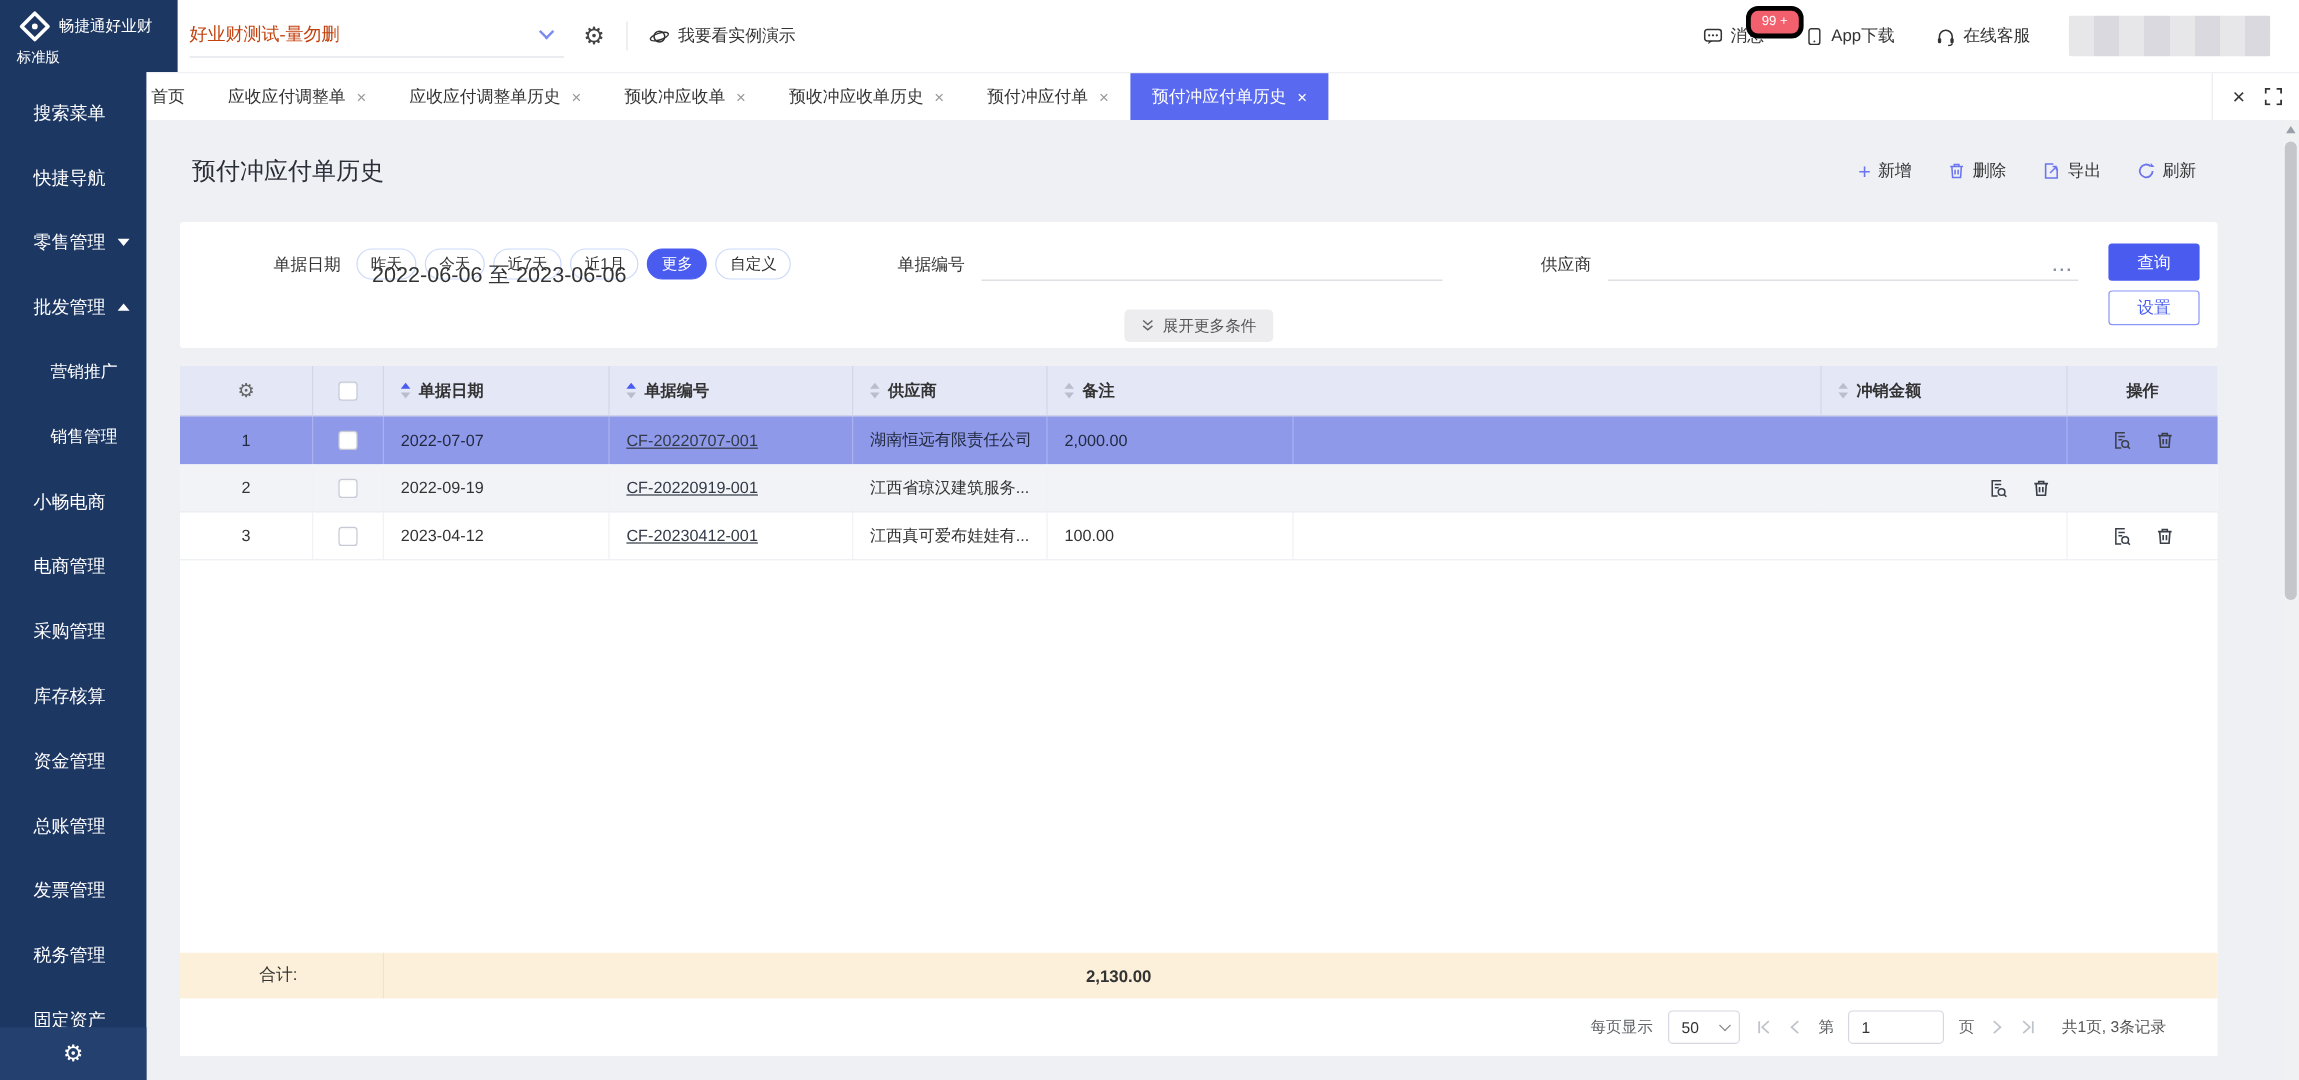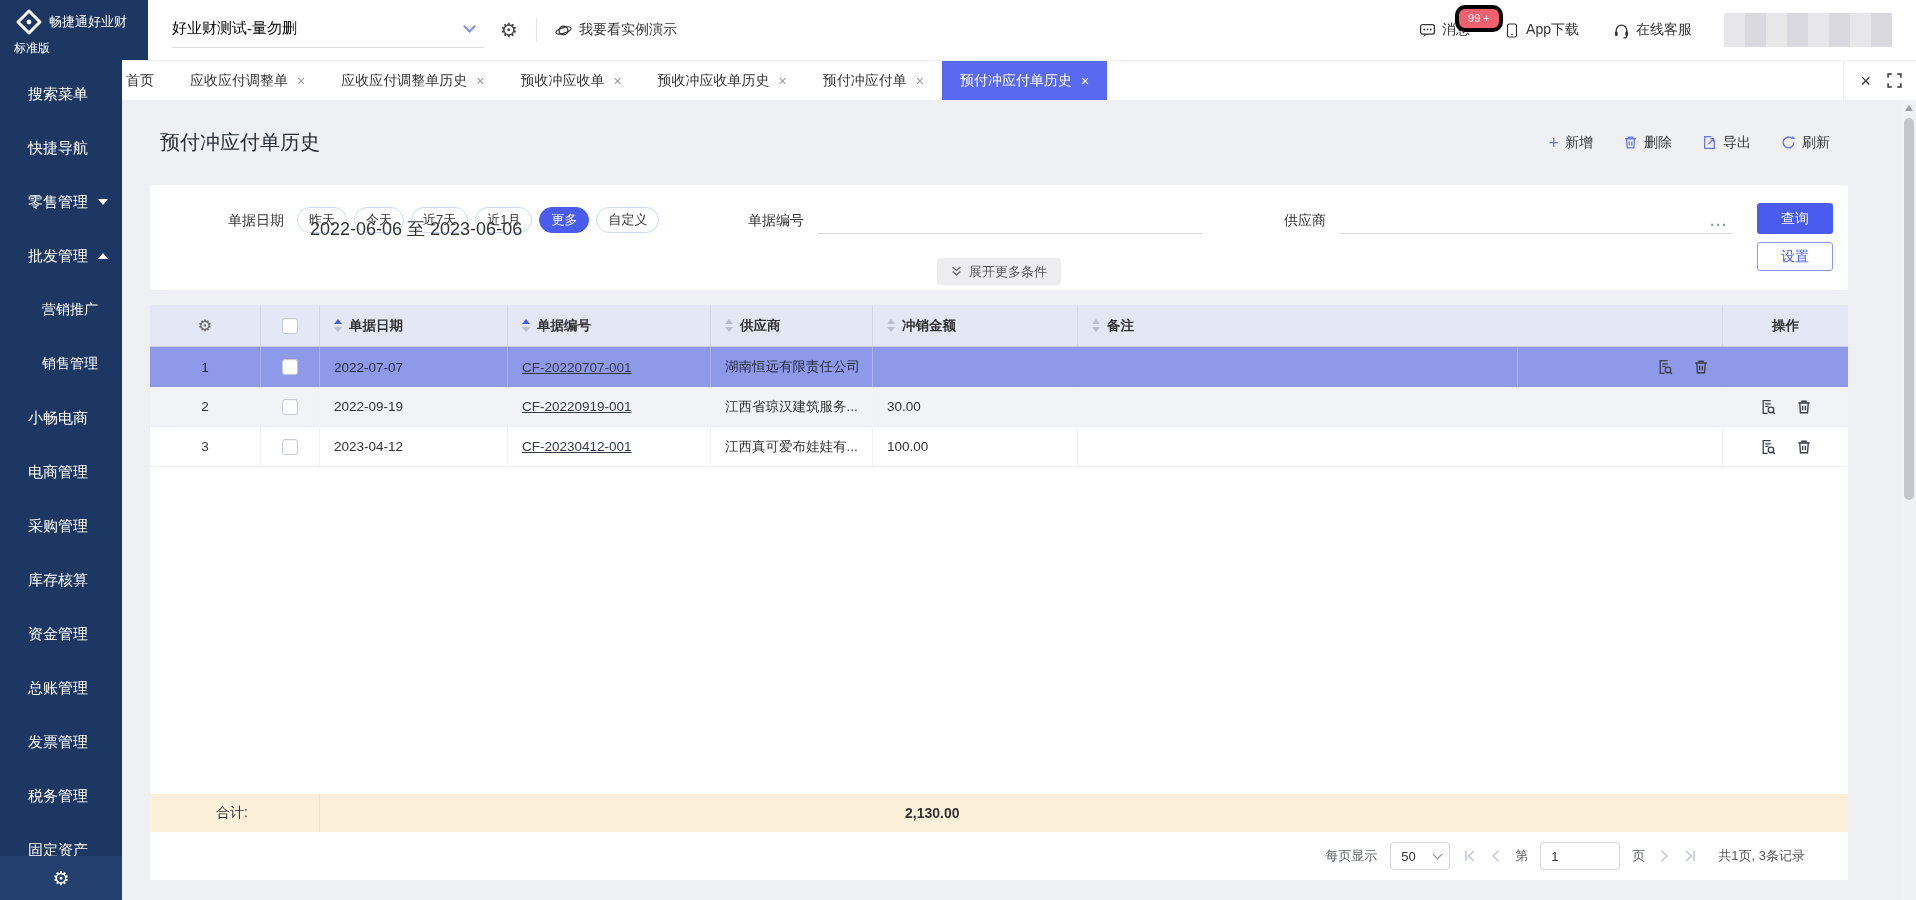--- a/index.html
+++ b/index.html
@@ -19,21 +19,21 @@
   .gear-glyph { font-family:"DejaVu Sans",sans-serif; color:#fff; font-size:19px; line-height:1; }
 
   
   .logo-block { position:absolute; left:0; top:0; width:148px; height:60px; background:#1d3763; color:#fff; z-index:6; padding:7px 6px 0 14px; }
   .logo-row { display:flex; align-items:center; }
   .logo-name { font-size:13px; margin-left:5px; white-space:nowrap; }
   .logo-edition { font-size:12px; margin-top:3px; }
 
   
   .topbar { position:absolute; left:148px; top:0; right:0; height:60px; background:#fff; display:flex; align-items:center; z-index:5; }
-  .workspace { margin-left:24px; width:312px; display:flex; align-items:center; justify-content:space-between; border-bottom:1px solid #dcdfe6; padding:6px 10px 9px 0; font-size:15px; color:#000000; cursor:pointer;font-family:Liberation Serif, serif; }
+  .workspace { margin-left:10px; width:312px; display:flex; align-items:center; justify-content:space-between; border-bottom:1px solid #dcdfe6; padding:6px 10px 9px 0; font-size:15px; color:#c2410c; cursor:pointer;font-family:Liberation Serif, serif; }
   .chev-down { width:9px; height:9px; border-right:2px solid #7b8bf0; border-bottom:2px solid #7b8bf0; transform:rotate(45deg); margin-top:-4px; }
   .top-gear { margin-left:16px; font-family:"DejaVu Sans",sans-serif; font-size:20px; color:#444; cursor:pointer; line-height:1; }
   .v-div { width:1px; height:24px; background:#e3e4e9; margin:0 18px; }
   .demo-link { display:flex; align-items:center; gap:7px; font-size:14px; color:#333; cursor:pointer; }
   .top-spacer { flex:1; }
   .top-item { display:flex; align-items:center; gap:6px; font-size:14px; color:#333; cursor:pointer; position:relative; margin-left:34px; }
   .badge { position:absolute; top:-16px; left:36px; background:#f25f6d; color:#fff; font-size:11px; line-height:1; padding:4px 9px; border-radius:10px; border:4px solid #000000; white-space:nowrap; }
   .user-blur { width:168px; height:34px; margin:0 24px 0 32px; border-radius:2px;
     background-image:repeating-linear-gradient(90deg,#e7e7ea 0 21px,#d9d9df 21px 42px),repeating-linear-gradient(0deg,rgba(255,255,255,.45) 0 11px,rgba(0,0,0,.05) 11px 22px);
   }
@@ -361,49 +361,50 @@
           </span>
         <span>单据编号</span>
       </div>
       <div class="cell c4">
         <span class="sorters">
             <span class="tri-up"></span>
             <span class="tri-down"></span>
           </span>
         <span>供应商</span>
       </div>
+      <div class="cell c6">
+        <span class="sorters">
+            <span class="tri-up"></span>
+            <span class="tri-down"></span>
+          </span>
+        <span>备注</span>
+      </div>
       <div class="cell c5">
         <span class="sorters">
             <span class="tri-up"></span>
             <span class="tri-down"></span>
           </span>
         <span>冲销金额</span>
-      </div>
-      <div class="cell c6">
-        <span class="sorters">
-            <span class="tri-up"></span>
-            <span class="tri-down"></span>
-          </span>
-        <span>备注</span>
       </div>
       <div class="cell c7">
         <span>操作</span>
       </div>
     </div>
 
     <div class="trow tbody-row selected">
       <div class="cell c0">1</div>
       <div class="cell c1">
           <span class="checkbox"></span>
         </div>
       <div class="cell c2">2022-07-07</div>
       <div class="cell c3">
           <span class="doc-link">CF-20220707-001</span>
         </div>
       <div class="cell c4">湖南恒远有限责任公司</div>
+      <div class="cell c5">2,000.00</div>
       <div class="cell c6"></div>
       <div class="cell c7">
         <span class="row-icons">
           <svg width="16" height="16" viewBox="0 0 15 15">
             <path d="M10 1.5H3v12h4.2M5 4.5h5M5 7h3" fill="none" stroke="#3a3f4a" stroke-width="1.2"></path>
             <circle cx="10.3" cy="10.3" r="2.6" fill="none" stroke="#3a3f4a" stroke-width="1.2"></circle>
             <path d="M12.2 12.2l1.8 1.8" stroke="#3a3f4a" stroke-width="1.2"></path>
           </svg>
           <svg width="16" height="16" viewBox="0 0 14 14">
             <path d="M2 3.5h10M5.2 3.5V2h3.6v1.5M3.3 3.5l.6 8.5h6.2l.6-8.5M5.8 6v3.8M8.2 6v3.8" fill="none" stroke="#3a3f4a" stroke-width="1.2"></path>
@@ -415,21 +416,20 @@
     <div class="trow tbody-row alt">
       <div class="cell c0">2</div>
       <div class="cell c1">
           <span class="checkbox"></span>
         </div>
       <div class="cell c2">2022-09-19</div>
       <div class="cell c3">
           <span class="doc-link">CF-20220919-001</span>
         </div>
       <div class="cell c4">江西省琼汉建筑服务...</div>
-      <div class="cell c5">30.00</div>
       <div class="cell c6"></div>
       <div class="cell c7">
         <span class="row-icons">
           <svg width="16" height="16" viewBox="0 0 15 15">
             <path d="M10 1.5H3v12h4.2M5 4.5h5M5 7h3" fill="none" stroke="#3a3f4a" stroke-width="1.2"></path>
             <circle cx="10.3" cy="10.3" r="2.6" fill="none" stroke="#3a3f4a" stroke-width="1.2"></circle>
             <path d="M12.2 12.2l1.8 1.8" stroke="#3a3f4a" stroke-width="1.2"></path>
           </svg>
           <svg width="16" height="16" viewBox="0 0 14 14">
             <path d="M2 3.5h10M5.2 3.5V2h3.6v1.5M3.3 3.5l.6 8.5h6.2l.6-8.5M5.8 6v3.8M8.2 6v3.8" fill="none" stroke="#3a3f4a" stroke-width="1.2"></path>

